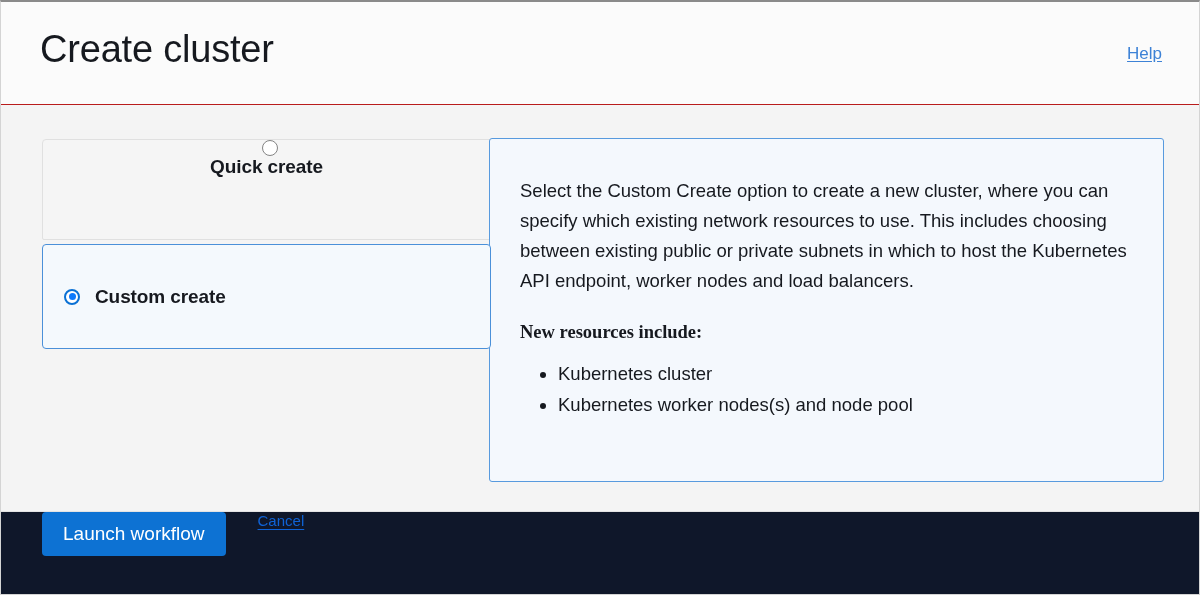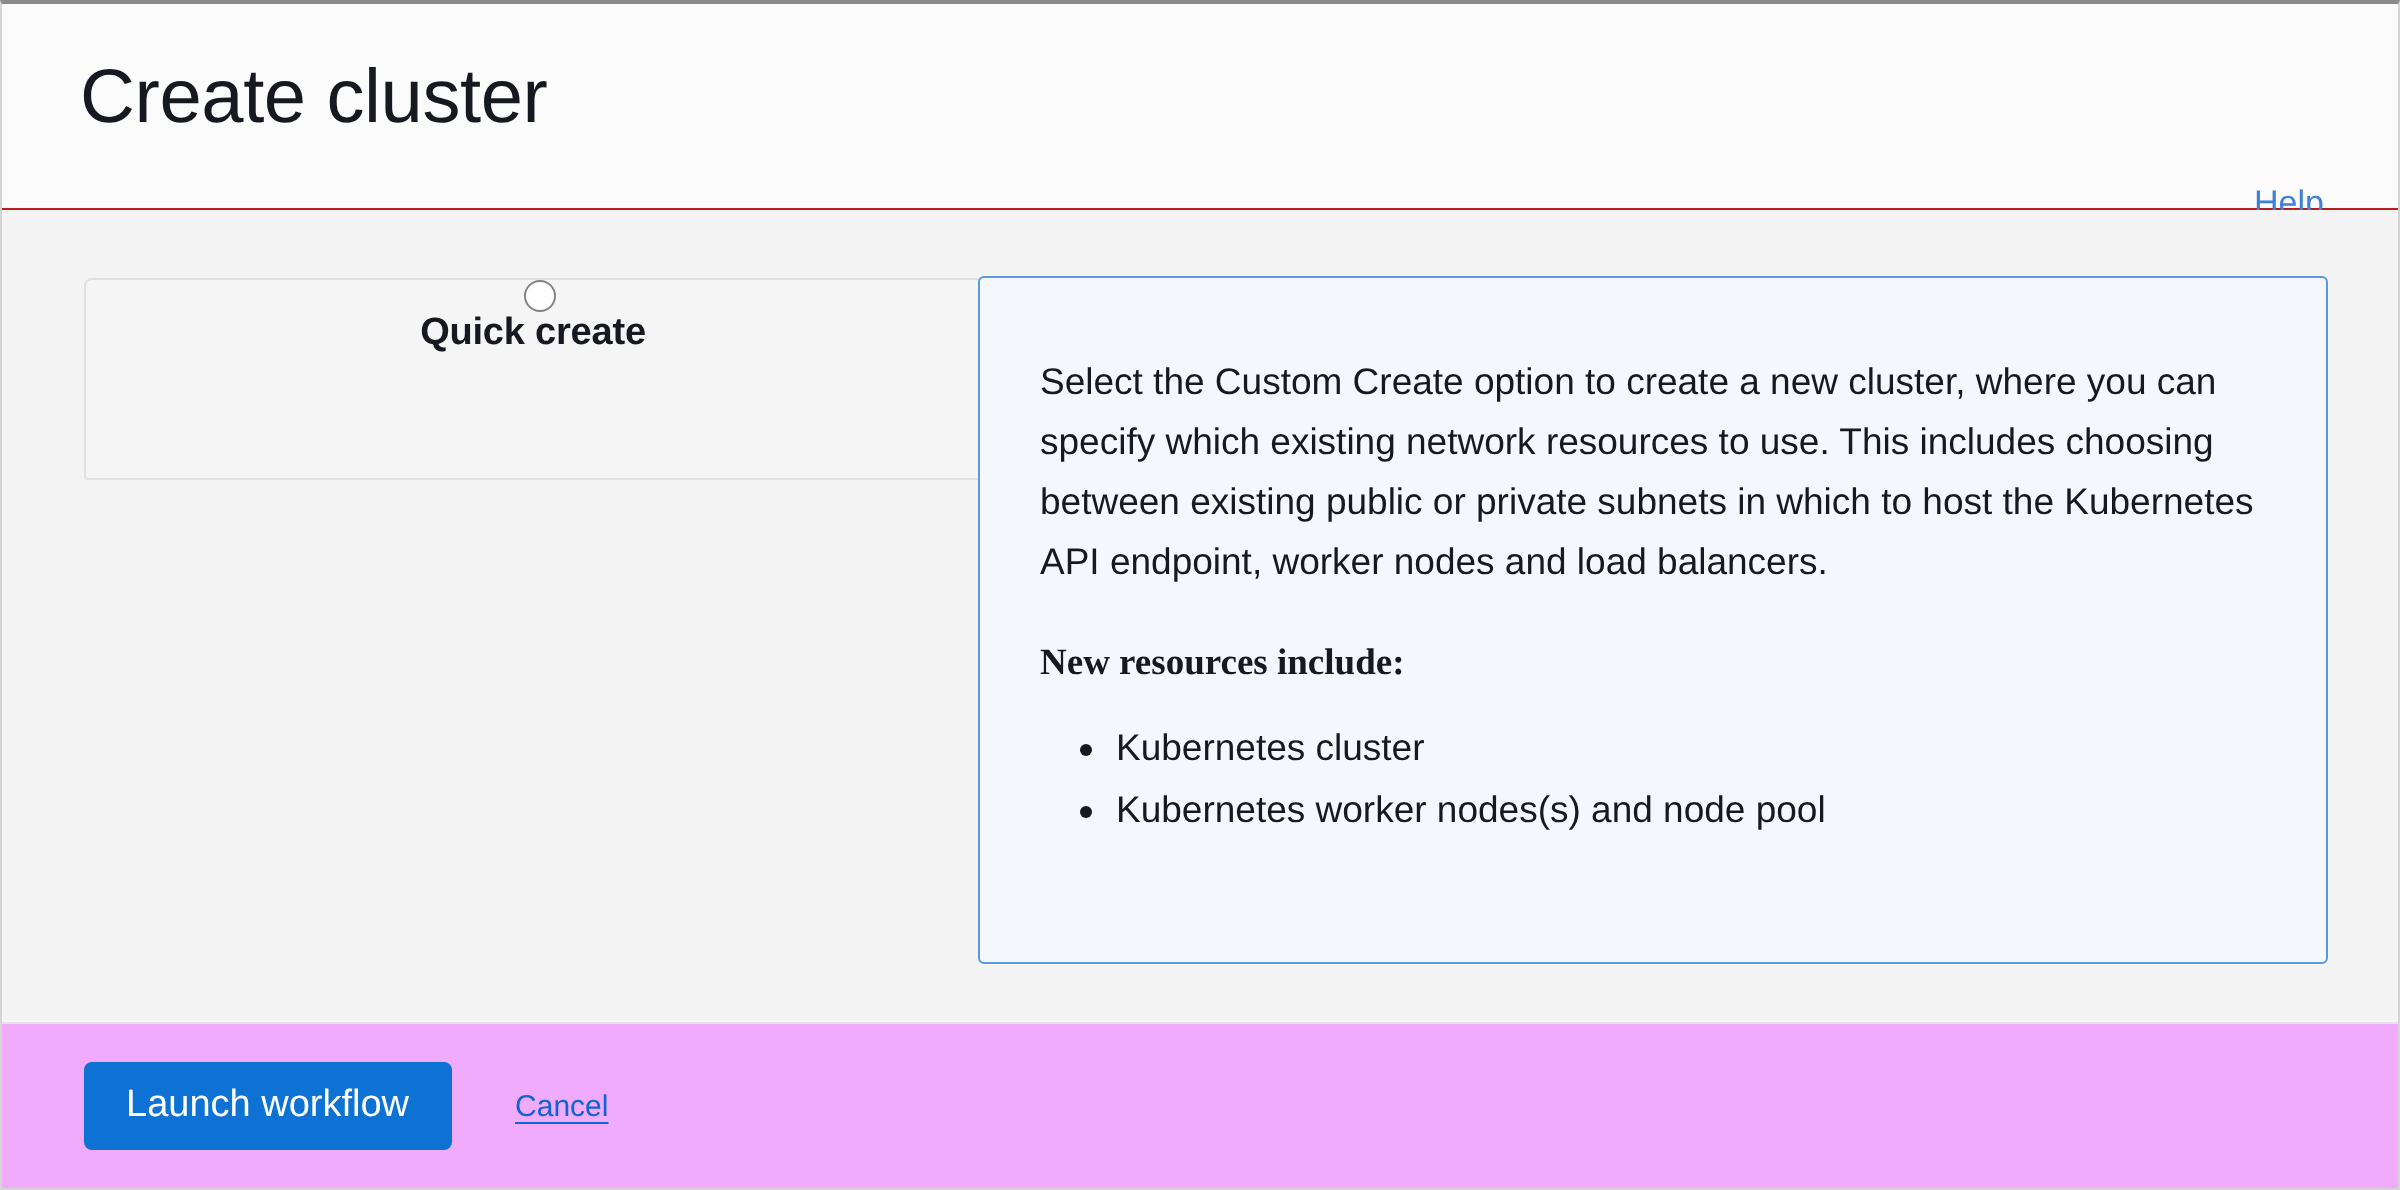--- a/index.html
+++ b/index.html
@@ -51,21 +51,20 @@
   .help-link {
     position: absolute;
     right: 37px;
     top: 42px;
     font-size: 17px;
     color: #3d82d6;
     text-decoration: underline;
     text-underline-offset: 2px;
     cursor: pointer;
     white-space: nowrap;
-    margin-top: 48px;
   }
 
   
   .page-body {
     position: relative;
     flex: 1 1 auto;
     background: #f4f4f4;
   }
 
   
@@ -170,24 +169,23 @@
     font-size: 18.5px;
     line-height: 31px;
     color: #16191f;
   }
 
   
   .page-footer {
     position: relative;
     flex: 0 0 83px;
     height: 83px;
-    background: #f0abfc;
+    background: #0f172a;
     border-top: 1px solid #e3e3e3;
     display: flex;
-    align-items: center;
     padding-left: 41px;
     box-sizing: border-box;
   }
   .primary-button {
     display: inline-flex;
     align-items: center;
     justify-content: center;
     height: 44px;
     padding: 0 21px;
     background: #0d72d3;
@@ -219,20 +217,24 @@
     <a class="help-link">Help</a>
   </div>
 
   <div class="page-body">
 
     <div class="option-card quick">
       <span class="radio off"></span>
       <span class="option-label">Quick create</span>
     </div>
 
+    <div class="option-card custom">
+      <span class="radio on"></span>
+      <span class="option-label">Custom create</span>
+    </div>
 
     <div class="info-panel">
       <p class="info-paragraph">Select the Custom Create option to create a new cluster, where you can specify which existing network resources to use. This includes choosing between existing public or private subnets in which to host the Kubernetes API endpoint, worker nodes and load balancers.</p>
       <div class="info-subheading">New resources include:</div>
       <ul class="info-list">
         <li>Kubernetes cluster</li>
         <li>Kubernetes worker nodes(s) and node pool</li>
       </ul>
     </div>
 

